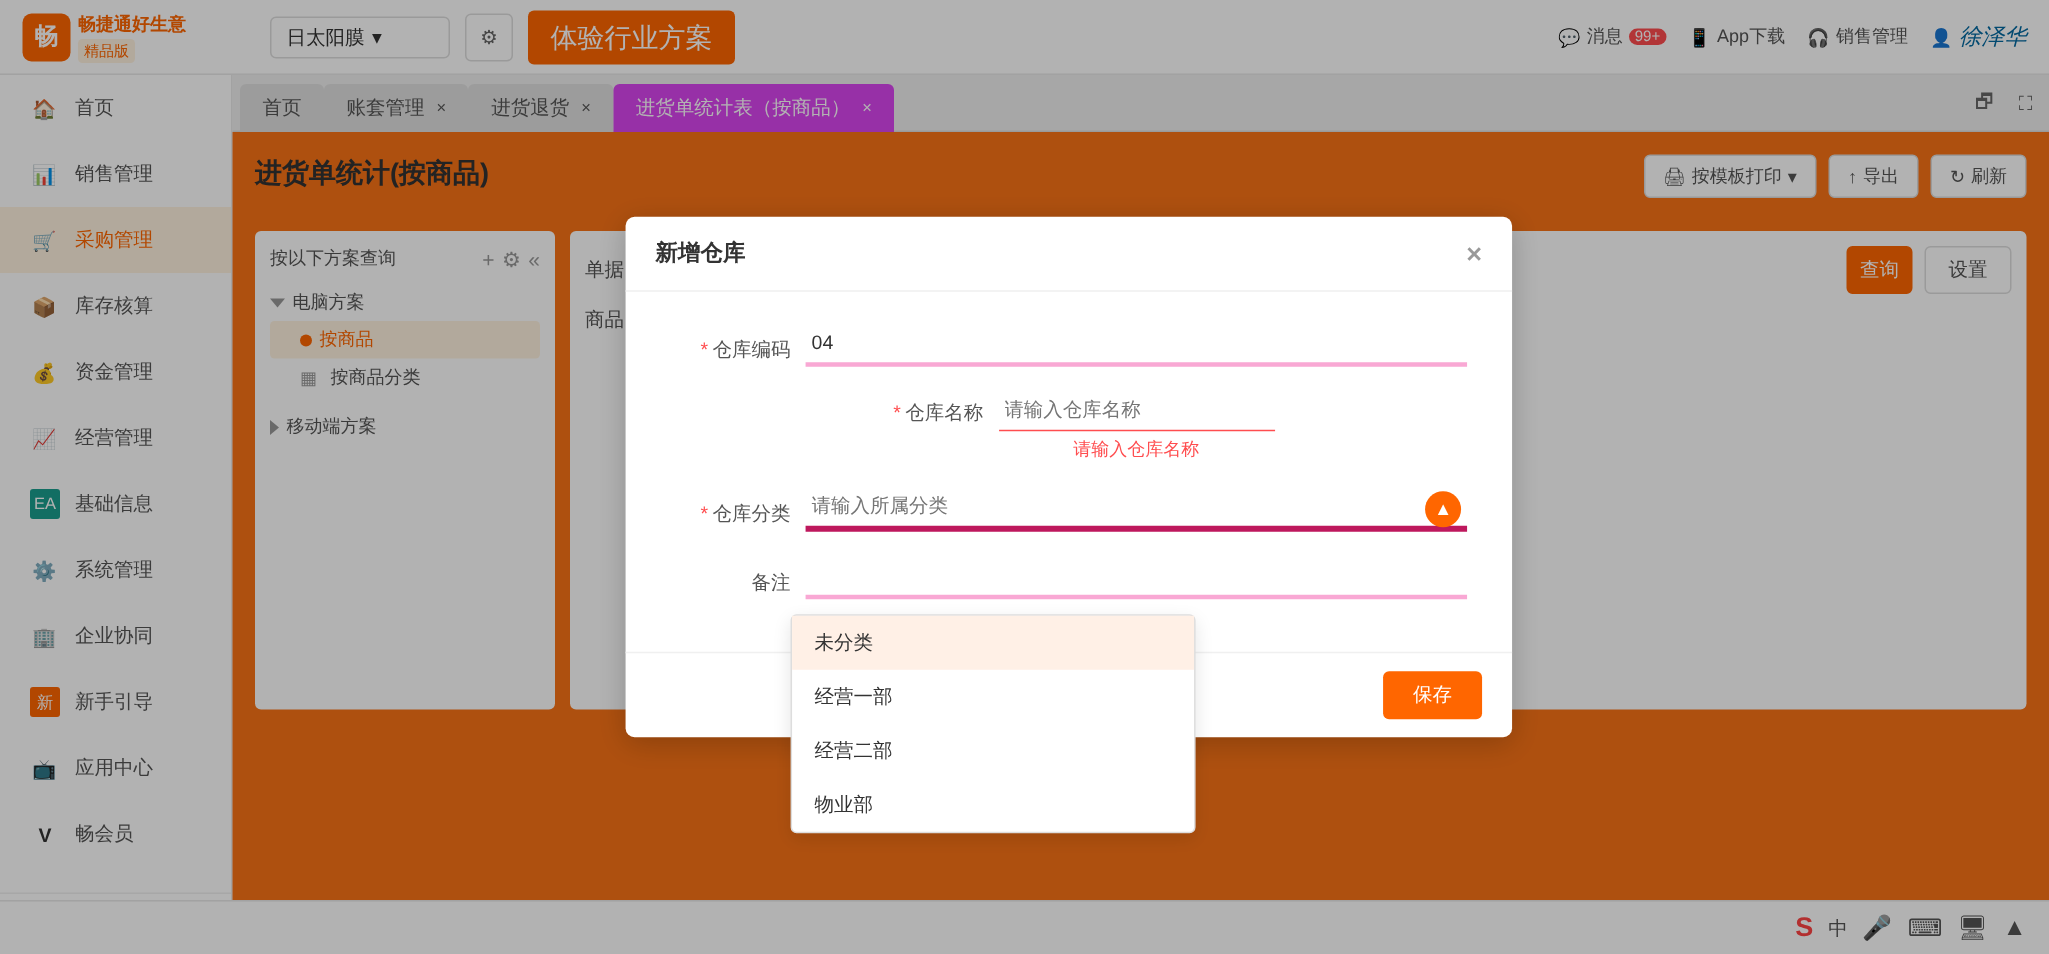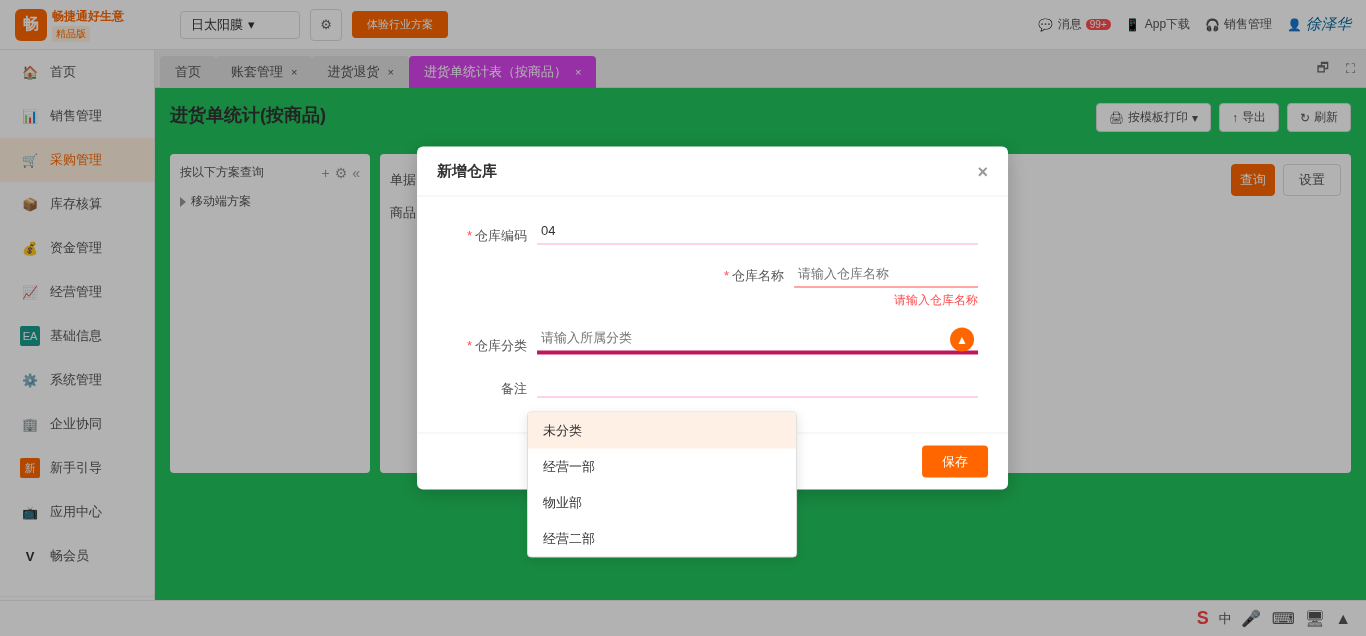--- a/index.html
+++ b/index.html
@@ -25,21 +25,21 @@
       border: 1px solid #ddd; border-radius: 4px; padding: 4px 10px;
       cursor: pointer; min-width: 120px;
     }
     .gear-btn {
       width: 32px; height: 32px; border: 1px solid #ddd; border-radius: 4px;
       display: flex; align-items: center; justify-content: center; cursor: pointer;
       color: #666;
     }
     .trial-btn {
       background: #ff6600; color: white; border: none; border-radius: 4px;
-      padding: 6px 15px; cursor: pointer; font-size: 11px;
+      padding: 6px 15px; cursor: pointer; font-size: 18px;
     }
     .header-right {
       margin-left: auto; display: flex; align-items: center; gap: 15px;
     }
     .header-icon-item {
       display: flex; align-items: center; gap: 4px; cursor: pointer; color: #555; font-size: 12px;
     }
     .badge {
       background: #ff4d4f; color: white; border-radius: 10px;
       padding: 0 4px; font-size: 10px; min-width: 16px; text-align: center;
@@ -85,21 +85,21 @@
       background: #d946ef; color: white;
     }
     .tab:not(.active) { background: #e0e0e0; color: #555; }
     .tab .close-x { font-size: 11px; cursor: pointer; margin-left: 3px; }
     .tab-spacer { flex: 1; }
     .tab-bar-right { display: flex; gap: 5px; align-items: center; }
     .tab-nav-btn { cursor: pointer; color: #666; padding: 3px 6px; }
 
     
     .page-body {
-      flex: 1; background: #22c55e; padding: 15px; overflow: auto;
+      flex: 1; background: #f97316; padding: 15px; overflow: auto;
     }
     .page-title {
       font-size: 18px; font-weight: bold; color: #333; margin-bottom: 15px;
     }
     .page-toolbar {
       display: flex; justify-content: flex-end; gap: 8px;
       margin-bottom: 10px; align-items: center;
     }
     .toolbar-btn {
       display: flex; align-items: center; gap: 4px;
@@ -181,31 +181,31 @@
       cursor: pointer; color: #999; font-size: 18px; line-height: 1;
     }
     .modal-body { padding: 20px 30px; }
     .modal-footer {
       padding: 12px 20px; border-top: 1px solid #f0f0f0;
       display: flex; justify-content: flex-end; gap: 8px;
     }
 
     
     .modal-form-row {
-      display: flex; align-items: flex-end; margin-bottom: 15px; gap: 10px;
+      display: flex; align-items: center; margin-bottom: 15px; gap: 10px;
     }
     .modal-label {
       min-width: 80px; text-align: right; padding-top: 7px;
       font-size: 13px; color: #555; position: relative;
     }
     .modal-label.required::before {
       content: '*'; color: #ff4d4f; margin-right: 3px;
     }
     .modal-input {
-      flex: 1; border: none; border-bottom: 1px solid #f9a8d4;
+      flex: 1; border: none; border-bottom: 3px solid #f9a8d4;
       padding: 6px 4px; font-size: 13px; outline: none; color: #333;
       background: transparent;
     }
     .modal-input.error-border { border-bottom: 1px solid #ff4d4f; }
     .error-text {
       color: #ff4d4f; font-size: 12px; margin-top: 2px;
     }
     .input-with-btn {
       flex: 1; display: flex; align-items: center; position: relative;
     }
@@ -406,20 +406,34 @@
       <div class="left-panel">
         <div class="left-panel-header">
           <span>按以下方案查询</span>
           <div class="left-panel-actions">
             <span class="left-panel-btn">+</span>
             <span class="left-panel-btn">⚙</span>
             <span class="left-panel-btn">«</span>
           </div>
         </div>
 
+        <div class="scheme-section">
+          <div class="scheme-title">
+            <span class="triangle-down"></span>
+            <span>电脑方案</span>
+          </div>
+          <div class="scheme-item active">
+            <span class="dot" style="background:#ff6600;width:8px;height:8px;border-radius:50%;display:inline-block;"></span>
+            <span>按商品</span>
+          </div>
+          <div class="scheme-item">
+            <span style="color:#999;margin-right:4px;">▦</span>
+            <span>按商品分类</span>
+          </div>
+        </div>
 
         <div class="scheme-section">
           <div class="scheme-title">
             <span class="triangle-right"></span>
             <span>移动端方案</span>
           </div>
         </div>
       </div>
 
       <div class="right-panel">
@@ -505,22 +519,22 @@
 
     <div class="modal-form-row">
       <div class="modal-label">备注</div>
       <input class="modal-input" type="text" style="">
     </div>
   </div>
 
   <div class="dropdown-list">
     <div class="dropdown-item selected">未分类</div>
     <div class="dropdown-item">经营一部</div>
+    <div class="dropdown-item">经营二部</div>
     <div class="dropdown-item">物业部</div>
-    <div class="dropdown-item">经营二部</div>
   </div>
 
   <div class="modal-footer">
     <button class="btn-primary">保存</button>
   </div>
 </div>
 
 <div class="bottom-bar">
   <span class="bottom-icon" style="color:#ff4444;font-weight:bold;font-size:18px;">S</span>
   <span class="bottom-icon" style="font-size:13px;">中</span>

